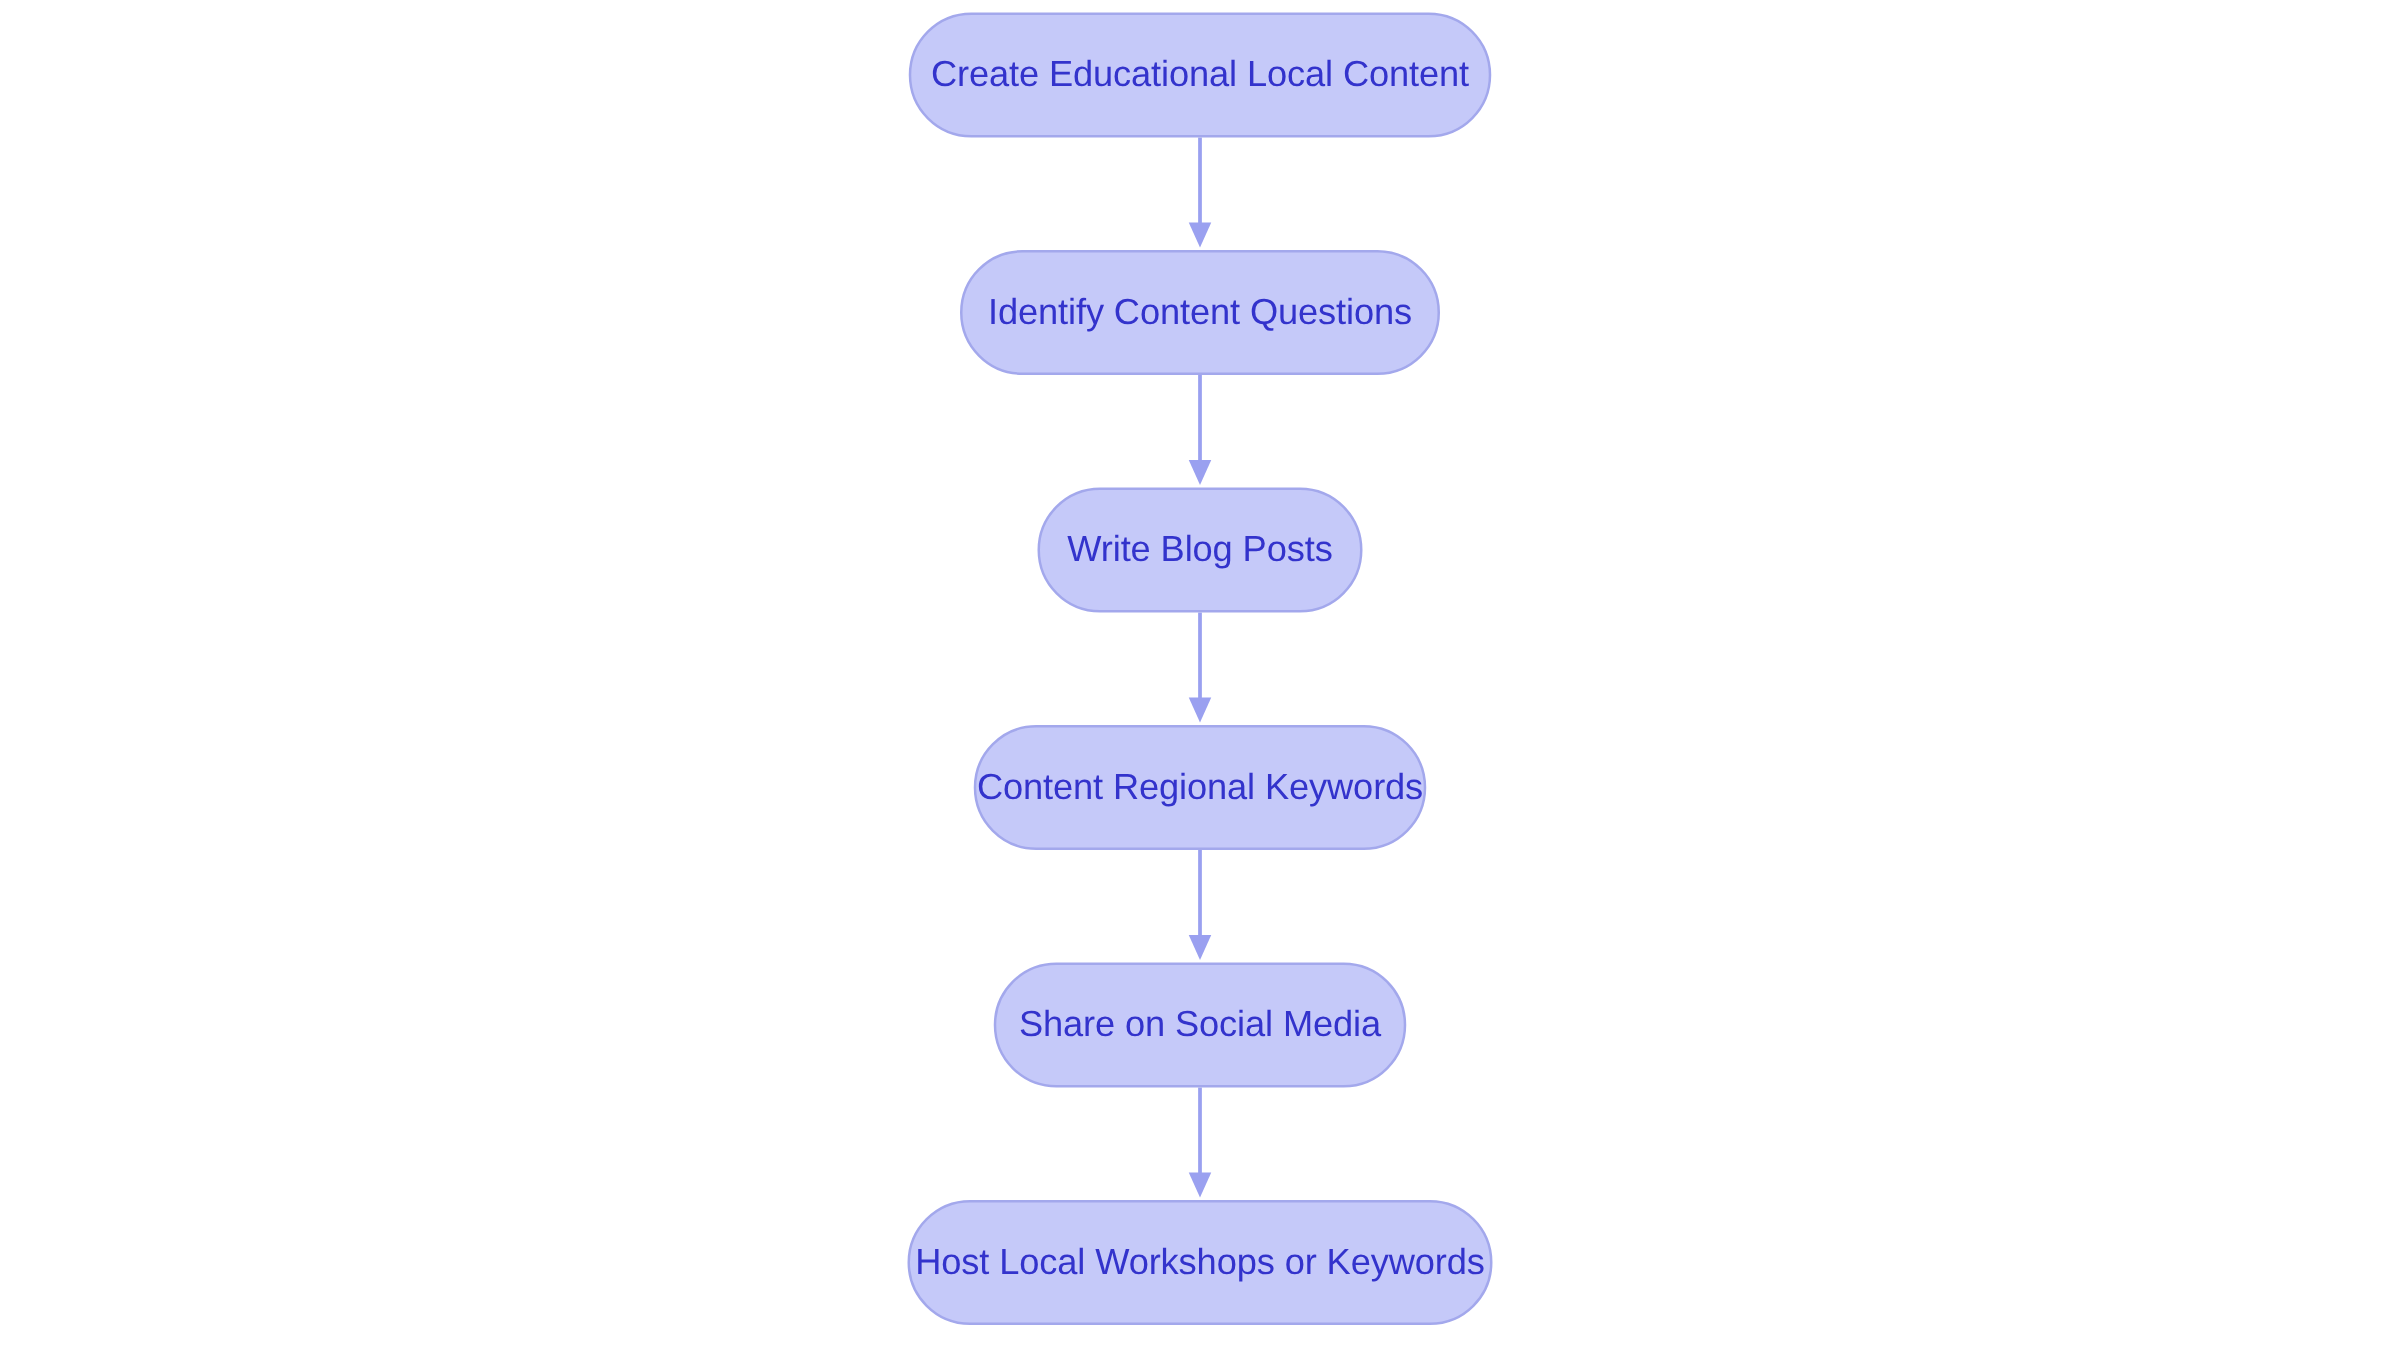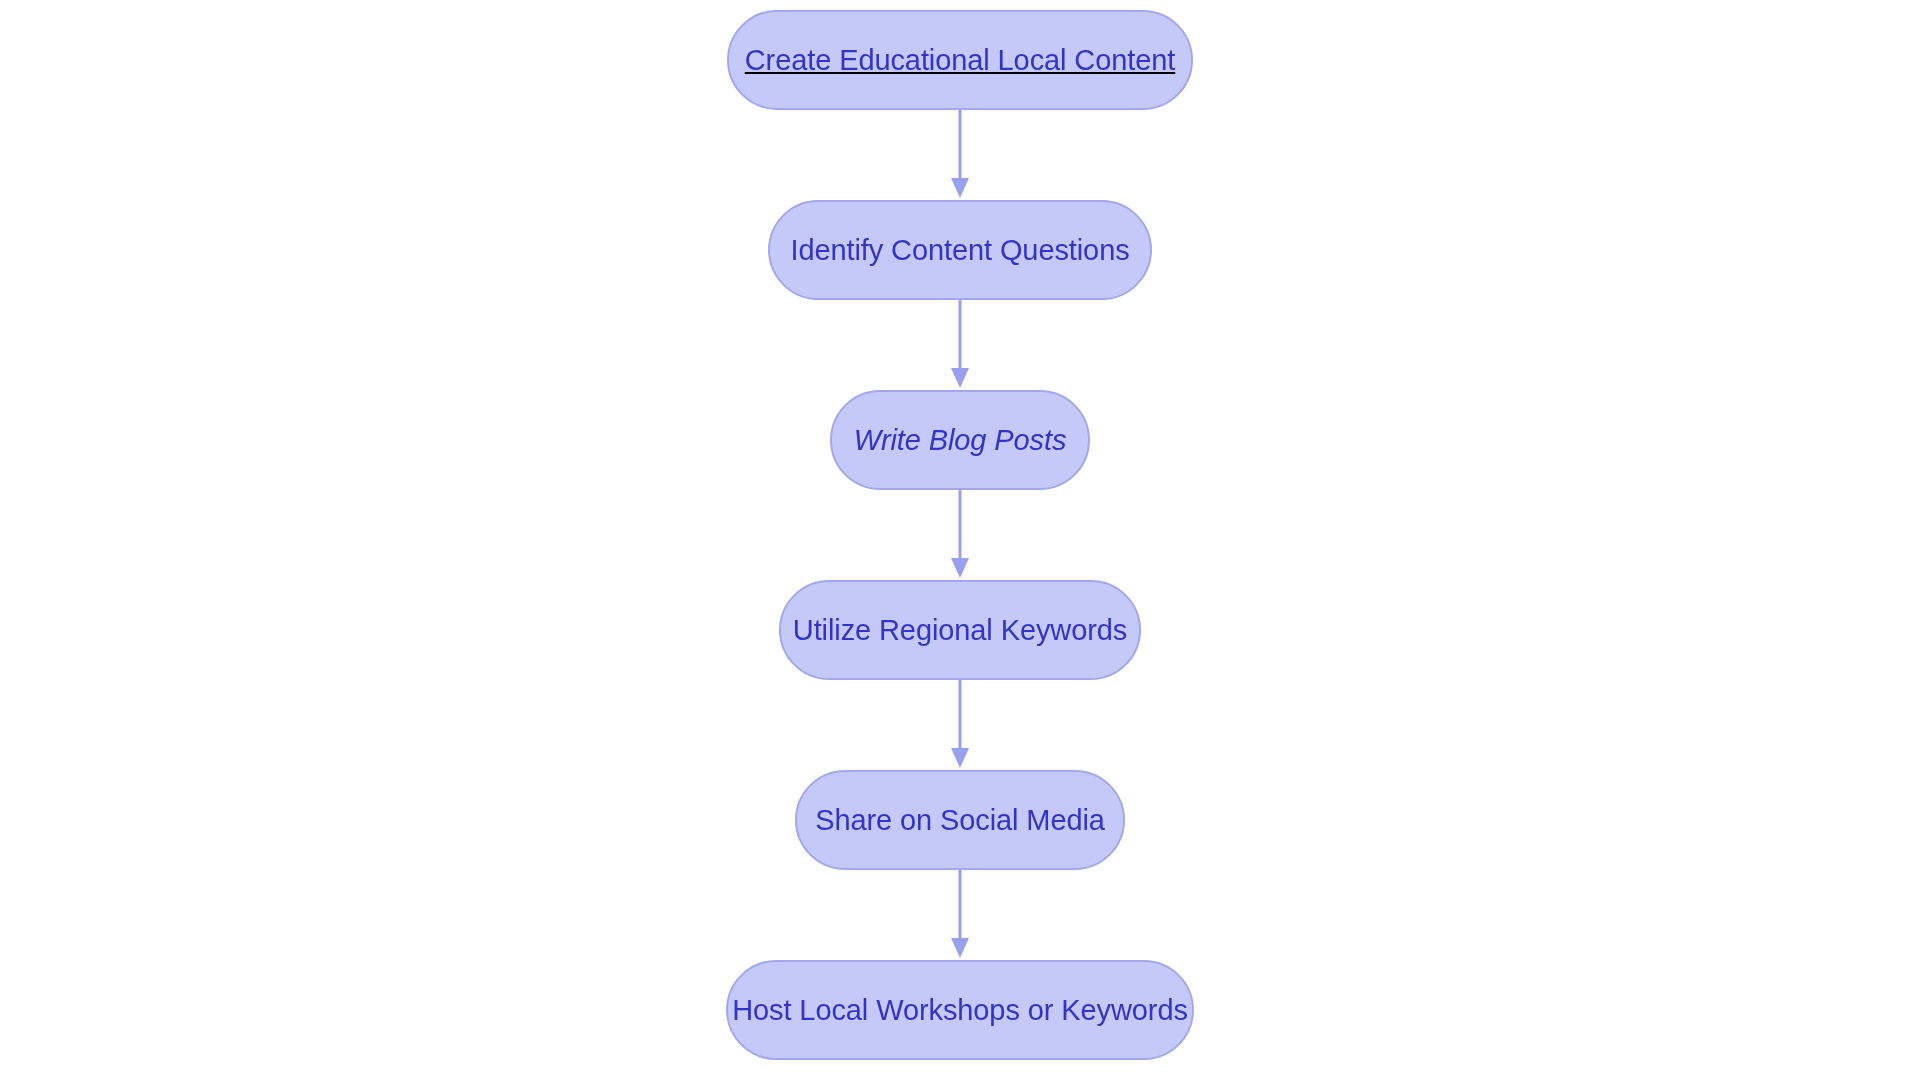--- a/index.html
+++ b/index.html
@@ -53,23 +53,23 @@
     font-size: 29px;
     font-family: "Liberation Sans", sans-serif;
     font-weight: 400;
     letter-spacing: -0.1px;
     white-space: nowrap;
     line-height: 1;
     padding: 0 46px;
   }
 
   
-  .node-w-1 { width: 466px; text-decoration: underline; }
+  .node-w-1 { width: 466px; }
   .node-w-2 { width: 384px; }
-  .node-w-3 { width: 260px; font-style: italic; }
+  .node-w-3 { width: 260px; }
   .node-w-4 { width: 362px; }
   .node-w-5 { width: 330px; }
   .node-w-6 { width: 468px; }
 
   
   .flow-connector {
     width: 26px;
     height: 90px;
     flex: 0 0 auto;
     position: relative;
@@ -132,21 +132,21 @@
     </div>
 
     <div class="flow-connector">
       <svg viewBox="0 0 26 90" xmlns="http://www.w3.org/2000/svg">
         <line class="connector-line" x1="13" y1="0" x2="13" y2="72"></line>
         <polygon class="connector-head" points="13,88 4,68 22,68"></polygon>
       </svg>
     </div>
 
     <div class="flow-node node-w-4">
-      <span class="flow-node-label">Utilize Regional Keywords</span>
+      <span class="flow-node-label">Content Regional Keywords</span>
     </div>
 
     <div class="flow-connector">
       <svg viewBox="0 0 26 90" xmlns="http://www.w3.org/2000/svg">
         <line class="connector-line" x1="13" y1="0" x2="13" y2="72"></line>
         <polygon class="connector-head" points="13,88 4,68 22,68"></polygon>
       </svg>
     </div>
 
     <div class="flow-node node-w-5">

